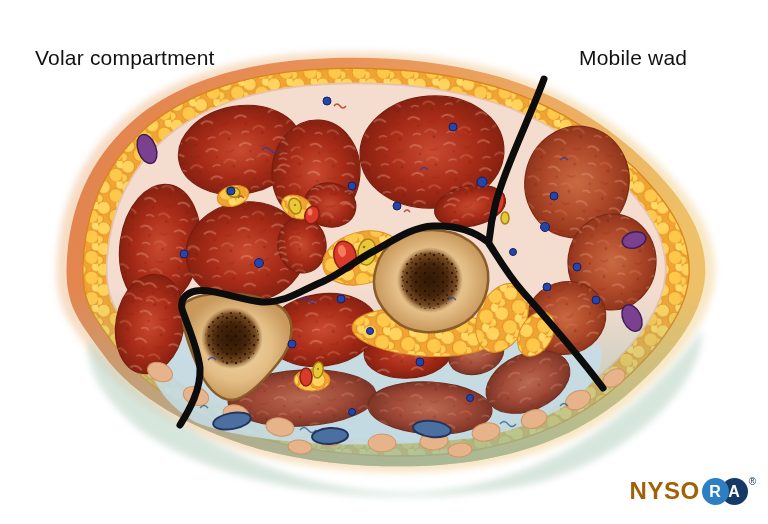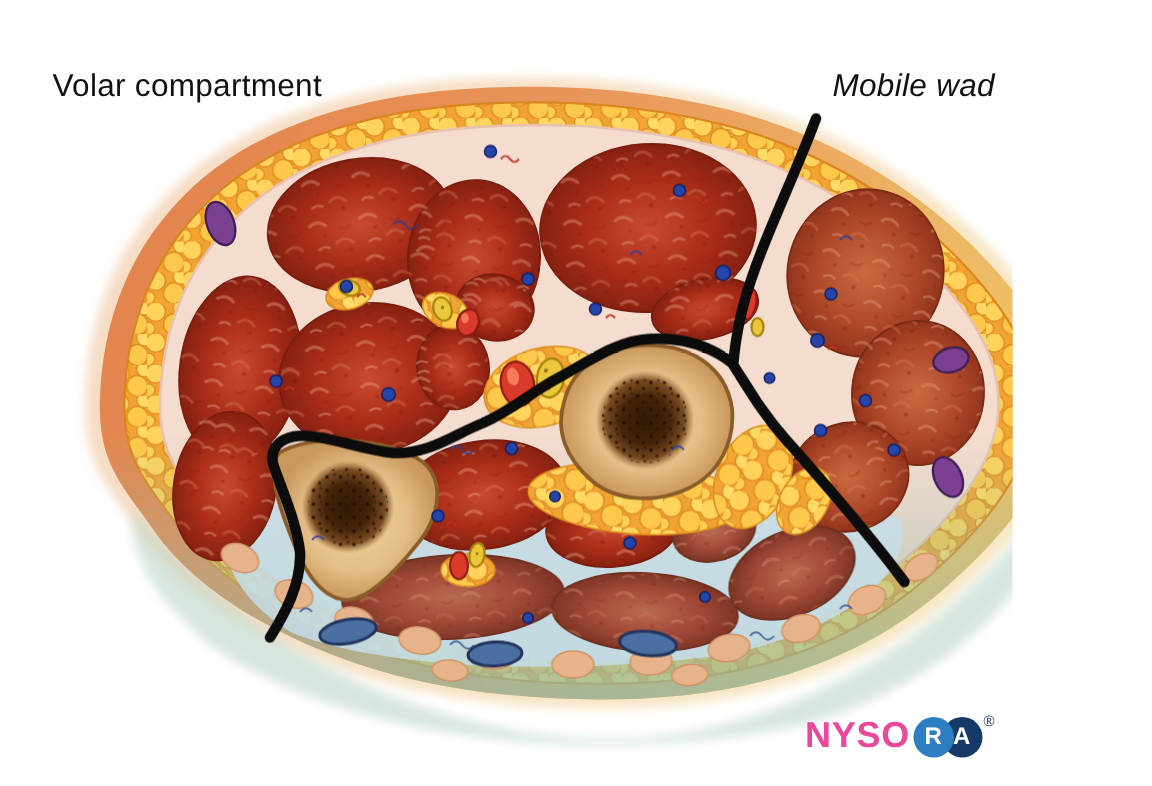--- a/index.html
+++ b/index.html
@@ -1,23 +1,23 @@
 <!DOCTYPE html>
 <html><head>
 <meta charset="utf-8">
 <style>
   html,body{margin:0;padding:0;background:#ffffff;}
-  .stage{position:relative;width:675px;height:524px;background:#ffffff;overflow:hidden;
+  .stage{position:relative;width:768px;height:524px;background:#ffffff;overflow:hidden;
          font-family:"Liberation Sans",sans-serif;}
   .fig-label{position:absolute;color:#111111;font-size:21px;letter-spacing:.2px;white-space:nowrap;}
   #label-volar{left:35px;top:46px;}
-  #label-mobile{left:555px;top:46px;font-style:italic;}
+  #label-mobile{left:579px;top:46px;}
   #label-dorsal{left:277px;top:470px;}
   .logo{position:absolute;right:12px;bottom:18px;display:flex;align-items:center;height:30px;}
-  .logo .word{font-weight:700;font-size:24px;color:#ec4899;letter-spacing:.5px;line-height:30px;}
+  .logo .word{font-weight:700;font-size:24px;color:#a16207;letter-spacing:.5px;line-height:30px;}
   .logo .ball{width:27px;height:27px;border-radius:50%;color:#ffffff;font-weight:700;font-size:16px;
               text-align:center;line-height:27px;position:relative;}
   .logo .ball.r{background:#2e7ec2;z-index:2;margin-left:2px;}
   .logo .ball.a{background:#153a66;z-index:1;margin-left:-8px;}
   .logo .reg{font-size:10px;color:#1b3a66;align-self:flex-start;margin-left:1px;line-height:12px;}
   svg{position:absolute;left:0;top:0;}
 </style>
 </head>
 <body>
 

